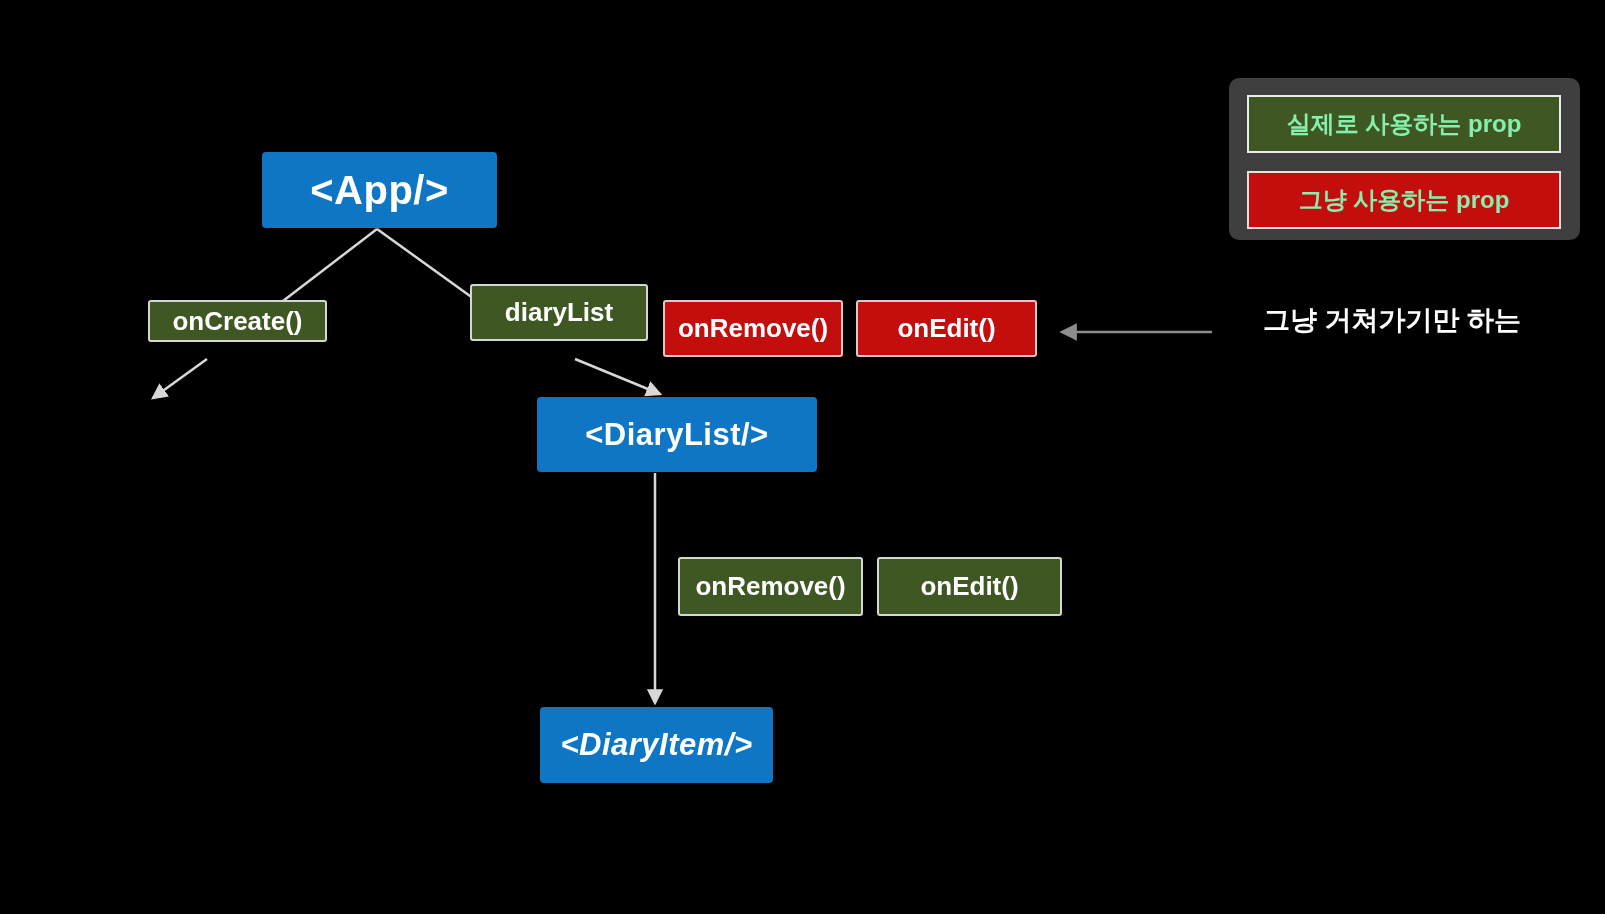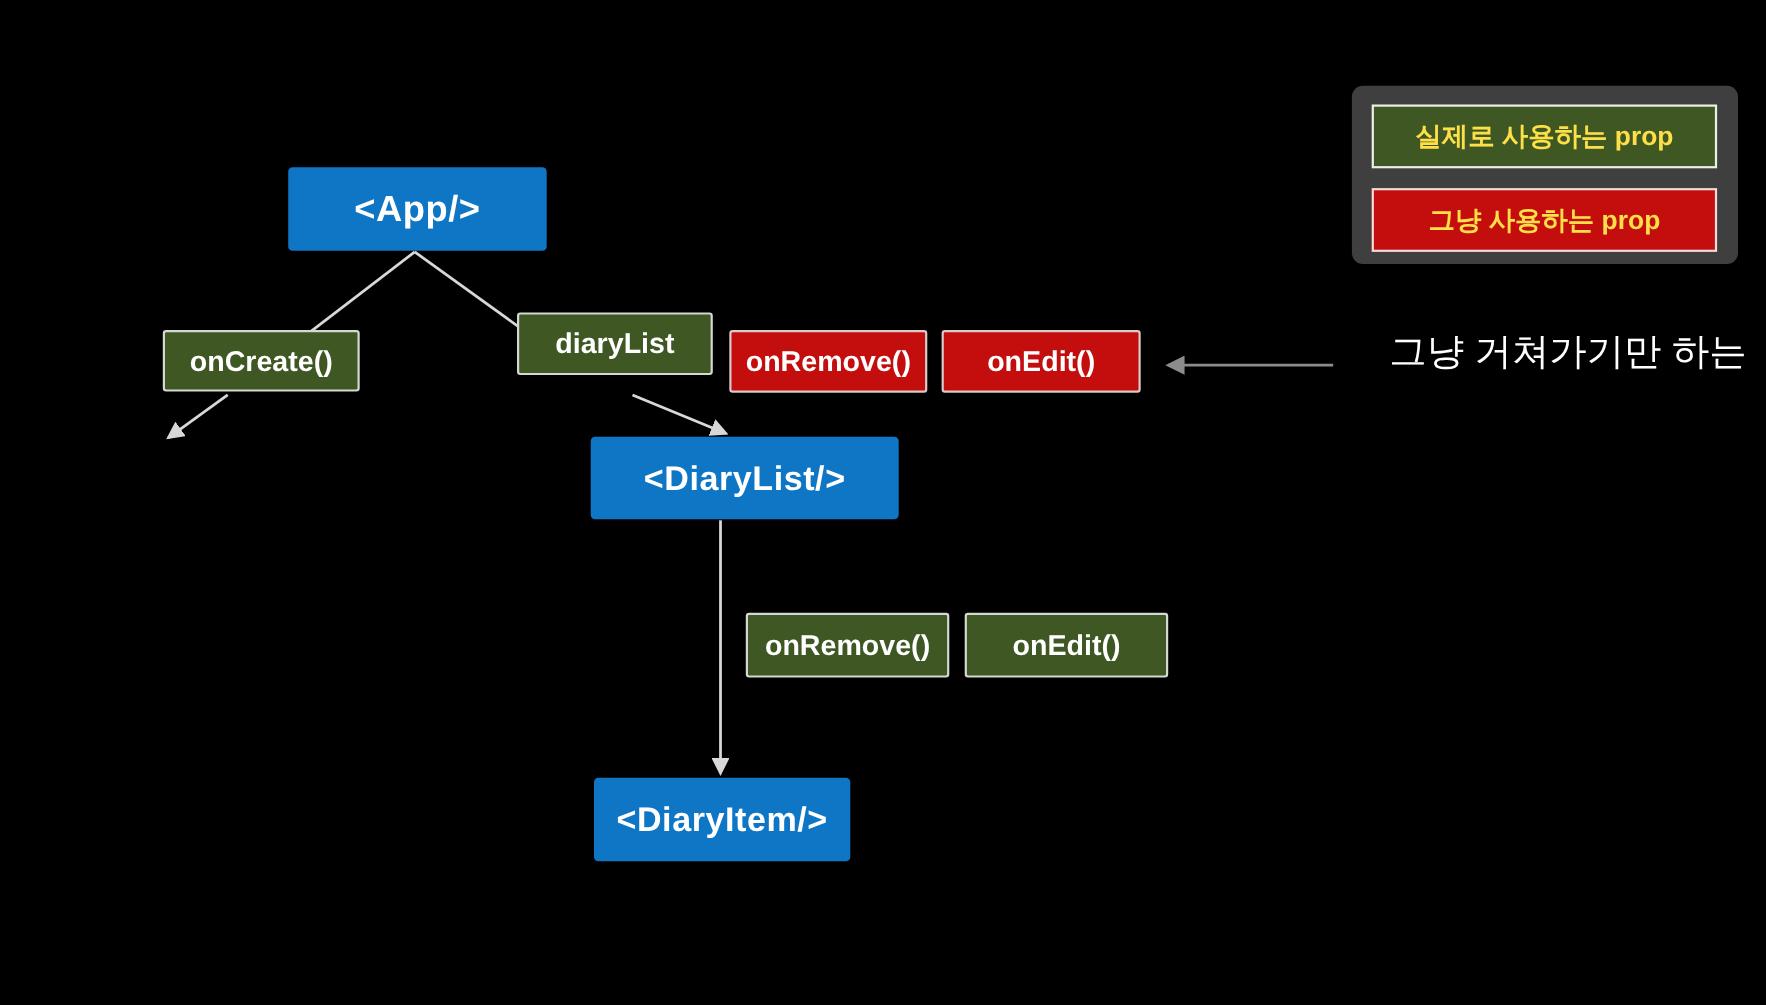--- a/index.html
+++ b/index.html
@@ -37,29 +37,29 @@
     background:#3f3f3f;
     border-radius:10px;
     box-sizing:border-box;
   }
   .legend-box{
     position:absolute;
     left:18px;width:314px;height:58px;
     display:flex;align-items:center;justify-content:center;
     box-sizing:border-box;
     border:2px solid #eceeea;
-    color:#fde047;font-weight:bold;font-size:24px;
+    color:#86efac;font-weight:bold;font-size:24px;
   }
   .legend-box.used{top:17px;background:#3e5723;}
   .legend-box.pass{top:93px;background:#c40e0e;border-color:#f0dcdc;}
   .annotation{
     position:absolute;
     left:1263px;top:303px;
-    color:#fff;font-weight:normal;
-    font-size:34px;line-height:34px;
+    color:#fff;font-weight:bold;
+    font-size:27px;line-height:34px;
     white-space:nowrap;
   }
 </style>
 </head>
 <body>
 
 <div class="stage">
 
   <svg class="svg-layer" width="1605" height="914" viewBox="0 0 1605 914">
     <defs>
@@ -71,28 +71,28 @@
       </marker>
     </defs>
     <line x1="377" y1="229" x2="283" y2="301" stroke="#d8d8d8" stroke-width="2.5"></line>
     <line x1="377" y1="229" x2="477" y2="301" stroke="#d8d8d8" stroke-width="2.5"></line>
     <line x1="207" y1="359" x2="153" y2="398" stroke="#d8d8d8" stroke-width="2.5" marker-end="url(#ah-light)"></line>
     <line x1="575" y1="359" x2="660" y2="394" stroke="#d8d8d8" stroke-width="2.5" marker-end="url(#ah-light)"></line>
     <line x1="655" y1="473" x2="655" y2="703" stroke="#d8d8d8" stroke-width="2.5" marker-end="url(#ah-light)"></line>
     <line x1="1212" y1="332" x2="1062" y2="332" stroke="#8c8c8c" stroke-width="2.5" marker-end="url(#ah-gray)"></line>
   </svg>
 
-  <div class="node component" style="left:262px;top:152px;width:235px;height:76px;font-size:33px;">&lt;App/&gt;</div>
+  <div class="node component" style="left:262px;top:152px;width:235px;height:76px;font-size:40px;">&lt;App/&gt;</div>
 
 
   <div class="node component" style="left:537px;top:397px;width:280px;height:75px;">&lt;DiaryList/&gt;</div>
 
-  <div class="node component" style="left:540px;top:707px;width:233px;height:76px;">&lt;DiaryItem/&gt;</div>
+  <div class="node component" style="left:540px;top:707px;width:233px;height:76px;font-style:italic;">&lt;DiaryItem/&gt;</div>
 
-  <div class="node prop used" style="left:148px;top:300px;width:179px;height:56px;">onCreate()</div>
+  <div class="node prop used" style="left:148px;top:300px;width:179px;height:42px;">onCreate()</div>
 
   <div class="node prop used" style="left:470px;top:284px;width:178px;height:57px;">diaryList</div>
 
   <div class="node prop pass" style="left:663px;top:300px;width:180px;height:57px;">onRemove()</div>
 
   <div class="node prop pass" style="left:856px;top:300px;width:181px;height:57px;">onEdit()</div>
 
   <div class="node prop used" style="left:678px;top:557px;width:185px;height:59px;">onRemove()</div>
 
   <div class="node prop used" style="left:877px;top:557px;width:185px;height:59px;">onEdit()</div>

